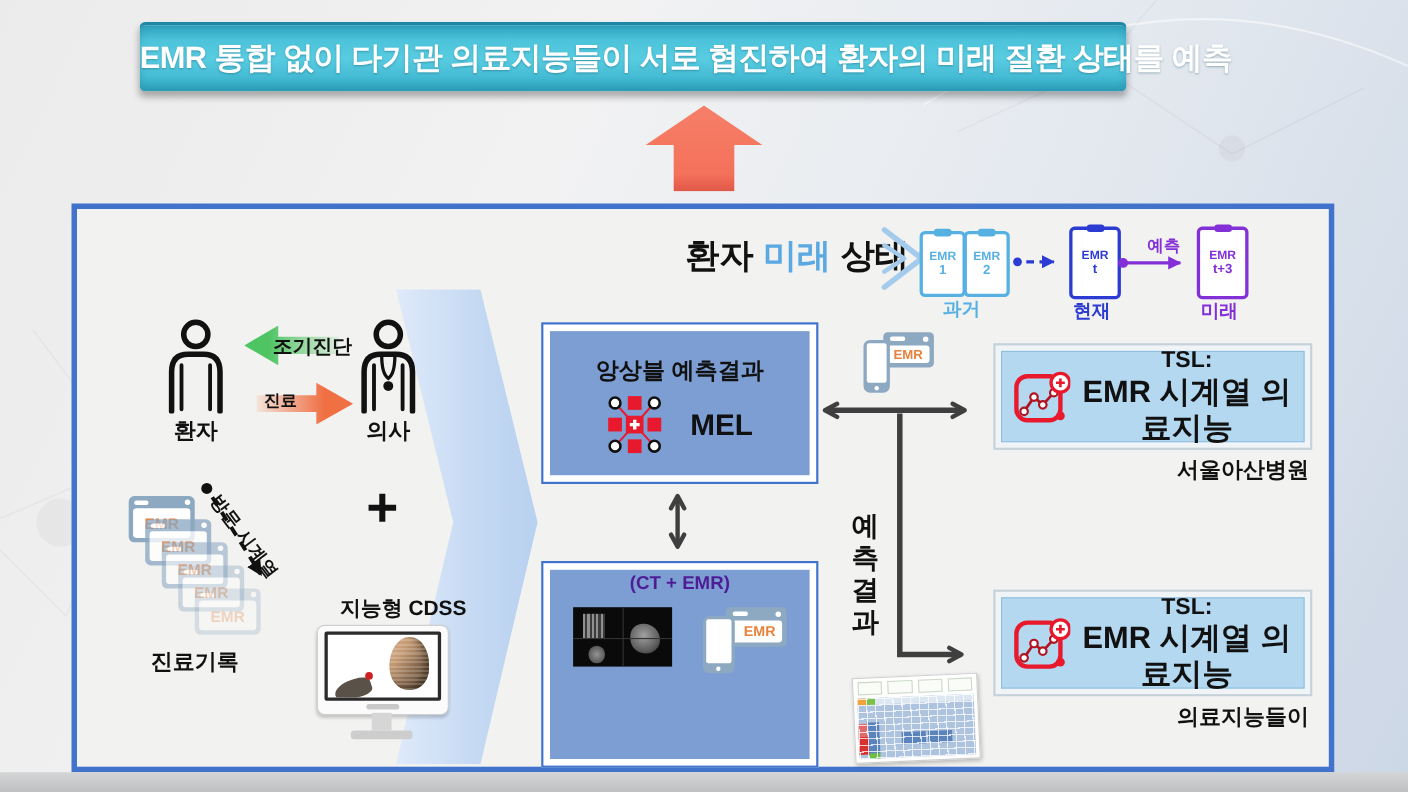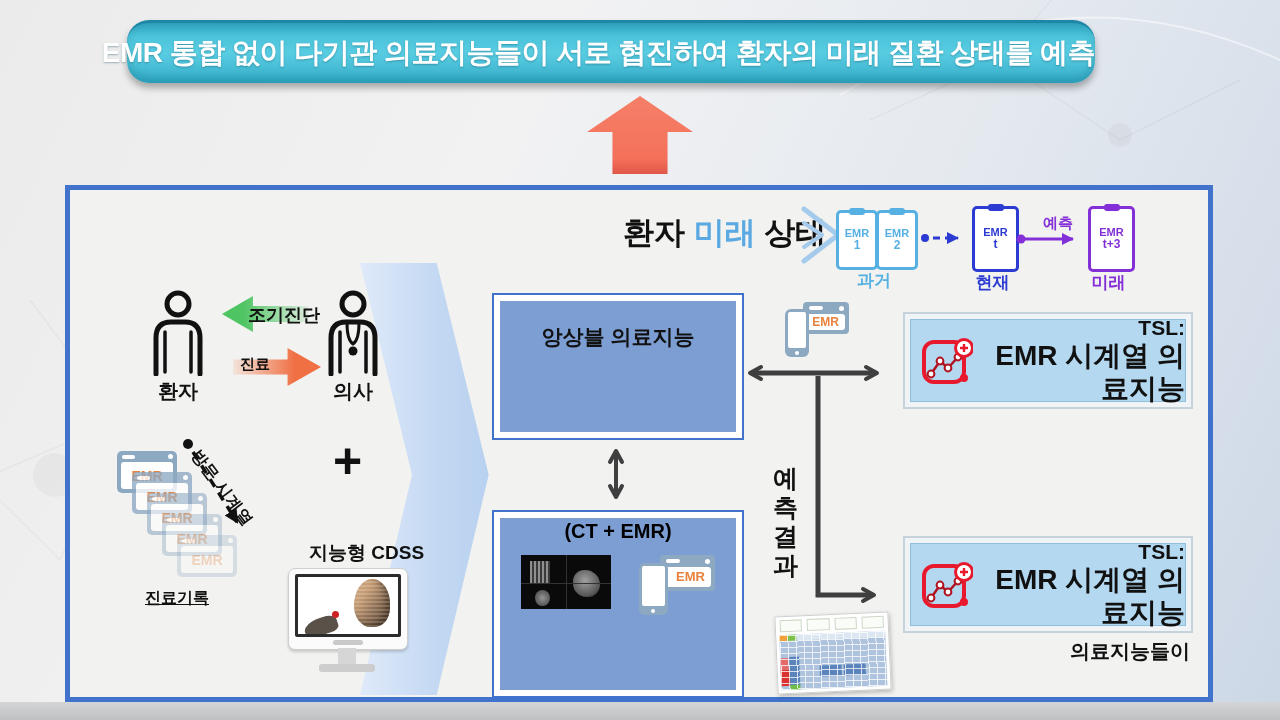--- a/index.html
+++ b/index.html
@@ -3,24 +3,24 @@
 <meta charset="utf-8">
 <style>
   html,body{margin:0;padding:0;}
   body{font-family:"Liberation Sans","DejaVu Sans",sans-serif;background:#d8dadd;}
   .stage{position:relative;width:1280px;height:720px;overflow:hidden;
     background:linear-gradient(115deg,#ebebeb 0%,#f2f2f3 35%,#e4e9ef 65%,#ccd7e6 100%);}
   .abs{position:absolute;}
   .nosel{user-select:none;}
 
   
-  .banner{left:127px;top:20px;width:968px;height:60px;border-radius:22px;
+  .banner{left:127px;top:20px;width:897px;height:60px;border-radius:5px;
     background:linear-gradient(180deg,#2d9fbc 0%,#4cc3da 22%,#58cce1 50%,#37afcb 100%);
     border-top:3px solid #1d87a5;box-shadow:0 5px 7px rgba(0,0,0,.30), inset 0 -6px 8px rgba(0,90,110,.25);
-    display:flex;align-items:center;justify-content:flex-end;}
+    display:flex;align-items:center;justify-content:flex-start;}
   .banner span{color:#fff;font-size:28px;font-weight:800;white-space:nowrap;
     text-shadow:0 1px 2px rgba(0,60,80,.35);letter-spacing:-.5px;}
 
   
   .up-arrow{left:587px;top:96px;width:106px;height:78px;
     background:linear-gradient(180deg,#f67f68 0%,#f4715a 80%,#e05748 100%);
     clip-path:polygon(50% 0,100% 46%,76% 46%,76% 100%,24% 100%,24% 46%,0 46%);}
 
   
   .main-panel{left:65px;top:185px;width:1138px;height:507px;background:#f2f2f0;
@@ -64,21 +64,21 @@
     background:linear-gradient(90deg,rgba(244,150,100,.15),#f07044 70%);
     clip-path:polygon(0 30%,62% 30%,62% 0,100% 50%,62% 100%,62% 70%,0 70%);}
   .lab-treat{left:170px;top:165px;font-size:15px;font-weight:800;color:#111;}
 
   
   .emrw{width:60px;height:42px;background:#8da9c2;border-radius:5px;}
   .emrw .dash{position:absolute;left:5px;top:4px;width:13px;height:4px;background:#fff;border-radius:2px;}
   .emrw .dot{position:absolute;right:4px;top:3px;width:5px;height:5px;background:#fff;border-radius:50%;}
   .emrw .win{position:absolute;left:4px;right:4px;top:11px;bottom:4px;background:#fff;border-radius:3px;
     display:flex;align-items:center;justify-content:center;color:#e8823c;font-weight:800;font-size:14px;}
-  .lab-records{left:47px;top:398px;width:120px;text-align:center;font-size:16px;font-weight:800;color:#111;text-decoration:underline;}
+  .lab-records{left:47px;top:398px;width:120px;text-align:center;font-size:20px;font-weight:800;color:#111;}
   .lab-series{left:133px;top:256px;font-size:16px;font-weight:800;color:#111;
     transform:rotate(53deg);transform-origin:0 0;letter-spacing:1px;white-space:nowrap;}
   .plus{left:263px;top:246px;font-size:50px;font-weight:900;color:#111;line-height:1;}
 
   
   .lab-cdss{left:222px;top:350px;width:170px;font-size:19px;font-weight:800;color:#111;margin-left:17px;}
   .monitor{left:218px;top:378px;width:118px;height:112px;}
   .mon-frame{position:absolute;left:0;top:0;width:118px;height:80px;background:#fbfbfb;
     border:1px solid #cfcfcf;border-radius:7px;box-shadow:0 2px 3px rgba(0,0,0,.18);}
   .mon-screen{position:absolute;left:6px;top:5px;right:6px;bottom:12px;background:#fff;
@@ -101,21 +101,21 @@
   
   .blue-box{border:2px solid #4273cc;background:#fff;padding:6px;z-index:2;}
   .blue-box .fill{width:100%;height:100%;background:#7d9ed3;box-sizing:border-box;
     display:flex;flex-direction:column;align-items:center;}
   .box-mel{left:422px;top:103px;width:236px;height:131px;}
   .box-mml{left:422px;top:320px;width:236px;height:172px;}
   .mel-title{margin-top:22px;font-size:21px;font-weight:800;color:#111;}
   .mel-row{display:flex;align-items:center;gap:26px;margin-top:8px;}
   .mel-acon{font-size:27px;font-weight:800;color:#111;}
   .mml-title{margin-top:26px;font-size:21px;font-weight:800;color:#111;}
-  .mml-sub{font-size:20px;font-weight:800;color:#000000;margin-top:2px;}
+  .mml-sub{font-size:17px;font-weight:800;color:#4c1d95;margin-top:2px;}
   .mml-row{display:flex;align-items:flex-start;gap:28px;margin-top:12px;}
 
   
   .ct{position:relative;width:90px;height:54px;background:#0a0a0a;overflow:hidden;}
   .ct .g1{position:absolute;left:10%;top:12%;width:22%;height:40%;
     background:repeating-linear-gradient(90deg,#8f8f8f 0 2px,#3a3a3a 2px 4px);}
   .ct .g2{position:absolute;right:12%;top:28%;width:30%;height:50%;
     background:radial-gradient(circle at 45% 40%,#a0a0a0,#5a5a5a 65%,#1d1d1d);border-radius:42% 55% 45% 50%;}
   .ct .g3{position:absolute;left:16%;bottom:6%;width:16%;height:30%;
     background:radial-gradient(circle,#949494,#3d3d3d);border-radius:50%;}
@@ -140,21 +140,21 @@
   
   .lab-result{left:700px;top:258px;font-size:25px;font-weight:800;color:#111;
     writing-mode:vertical-rl;text-orientation:upright;letter-spacing:4px;}
 
   
   .tsl{left:833px;width:290px;height:97px;background:#f0f4f7;border:2px solid #c6d2da;
     padding:5px;box-sizing:border-box;z-index:2;}
   .tsl .fill{width:100%;height:100%;background:#b3d8f0;border:1px solid #8fc0e0;box-sizing:border-box;
     display:flex;align-items:center;}
   .tsl-1{top:122px;} .tsl-2{top:346px;}
-  .tsl-text{flex:1;text-align:right;font-weight:800;color:#111;line-height:1.15;}
+  .tsl-text{flex:1;text-align:center;font-weight:800;color:#111;line-height:1.15;}
   .tsl-text .t1{font-size:21px;} .tsl-text .t2{font-size:28px;}
   .tsl svg{margin-left:8px;flex:0 0 auto;}
   .hosp{font-size:20px;font-weight:700;color:#111;text-align:right;width:170px;}
   .hosp-1{left:950px;top:224px;} .hosp-2{left:950px;top:448px;}
 
   
   .sheet{left:706px;top:424px;width:112px;height:76px;background:#fff;border:1px solid #cfcfcf;
     box-shadow:1px 2px 4px rgba(0,0,0,.25);transform:rotate(-2.5deg);overflow:hidden;z-index:2;}
   .sheet-head{position:absolute;left:4px;top:3px;right:4px;height:12px;display:flex;gap:5px;}
   .sheet-head i{flex:1;border:1px solid #cdd8c8;background:#fafcf8;}
@@ -292,21 +292,41 @@
           <div class="ai-pen"></div>
         </div>
         <div class="mon-speaker"></div>
       </div>
       <div class="mon-neck"></div>
       <div class="mon-base"></div>
     </div>
 
     <div class="abs blue-box box-mel">
       <div class="fill">
-        <div class="mel-title">앙상블 의료지능</div>
+        <div class="mel-title">앙상블 예측결과</div>
+        <div class="mel-row">
+          <svg width="50" height="54" viewBox="0 0 56 60">
+            <g stroke="#e8192c" stroke-width="2">
+              <path d="M28,30 L8,8 M28,30 L48,8 M28,30 L8,52 M28,30 L48,52" fill="none"></path>
+            </g>
+            <rect x="21" y="1" width="14" height="14" fill="#e8192c"></rect>
+            <rect x="21" y="45" width="14" height="14" fill="#e8192c"></rect>
+            <rect x="1" y="23" width="14" height="14" fill="#e8192c"></rect>
+            <rect x="41" y="23" width="14" height="14" fill="#e8192c"></rect>
+            <rect x="19" y="21" width="18" height="18" fill="#e8192c"></rect>
+            <path d="M28,25 V35 M23,30 H33" stroke="#fff" stroke-width="3.5" fill="none"></path>
+            <g fill="#fff" stroke="#111" stroke-width="2.6">
+              <circle cx="8" cy="8" r="5.5"></circle>
+                <circle cx="48" cy="8" r="5.5"></circle>
+              <circle cx="8" cy="52" r="5.5"></circle>
+                <circle cx="48" cy="52" r="5.5"></circle>
+            </g>
+          </svg>
+          <span class="mel-acon">MEL</span>
+        </div>
       </div>
     </div>
 
     <div class="abs blue-box box-mml">
       <div class="fill">
         <div class="mml-sub">(CT + EMR)</div>
         <div class="mml-row">
           <div class="ct">
             <div class="g1"></div>
             <div class="g2"></div>
@@ -361,20 +381,21 @@
           <circle cx="45" cy="14" r="8.5" fill="#fff" stroke="#e8192c" stroke-width="3"></circle>
           <path d="M45,10 V18 M41,14 H49" stroke="#e8192c" stroke-width="2.4" fill="none"></path>
           <circle cx="45" cy="44" r="4" fill="#e8192c"></circle>
         </svg>
         <div class="tsl-text">
           <div class="t1">TSL:</div>
           <div class="t2">EMR 시계열 의료지능</div>
         </div>
       </div>
     </div>
+    <div class="abs hosp hosp-1">서울아산병원</div>
 
     <div class="abs tsl tsl-2">
       <div class="fill">
         <svg width="54" height="54" viewBox="0 0 54 54">
           <rect x="5" y="8" width="40" height="40" rx="10" fill="none" stroke="#e8192c" stroke-width="4"></rect>
           <polyline points="12,40 21,27 29,34 39,23" fill="none" stroke="#b01420" stroke-width="2.5"></polyline>
           <g fill="#fff" stroke="#b01420" stroke-width="2">
             <circle cx="12" cy="40" r="3.4"></circle>
               <circle cx="21" cy="27" r="3.4"></circle>
             <circle cx="29" cy="34" r="3.4"></circle>

